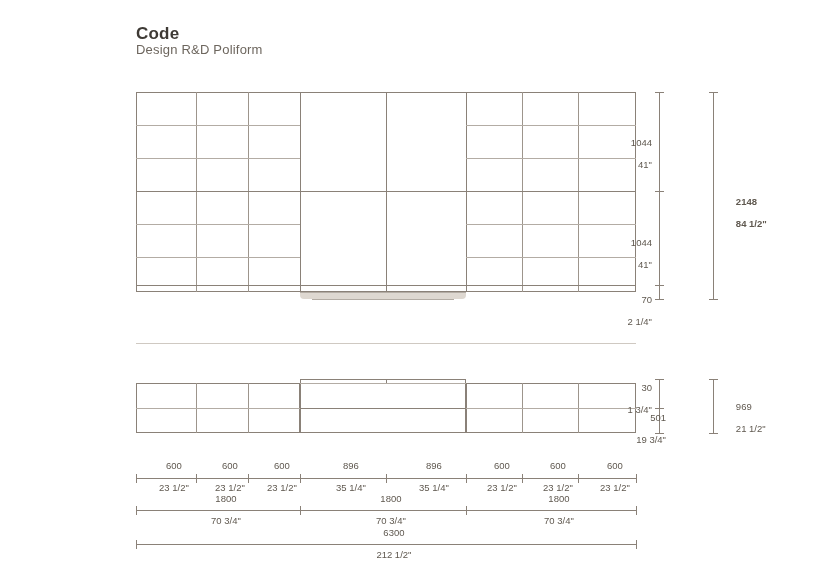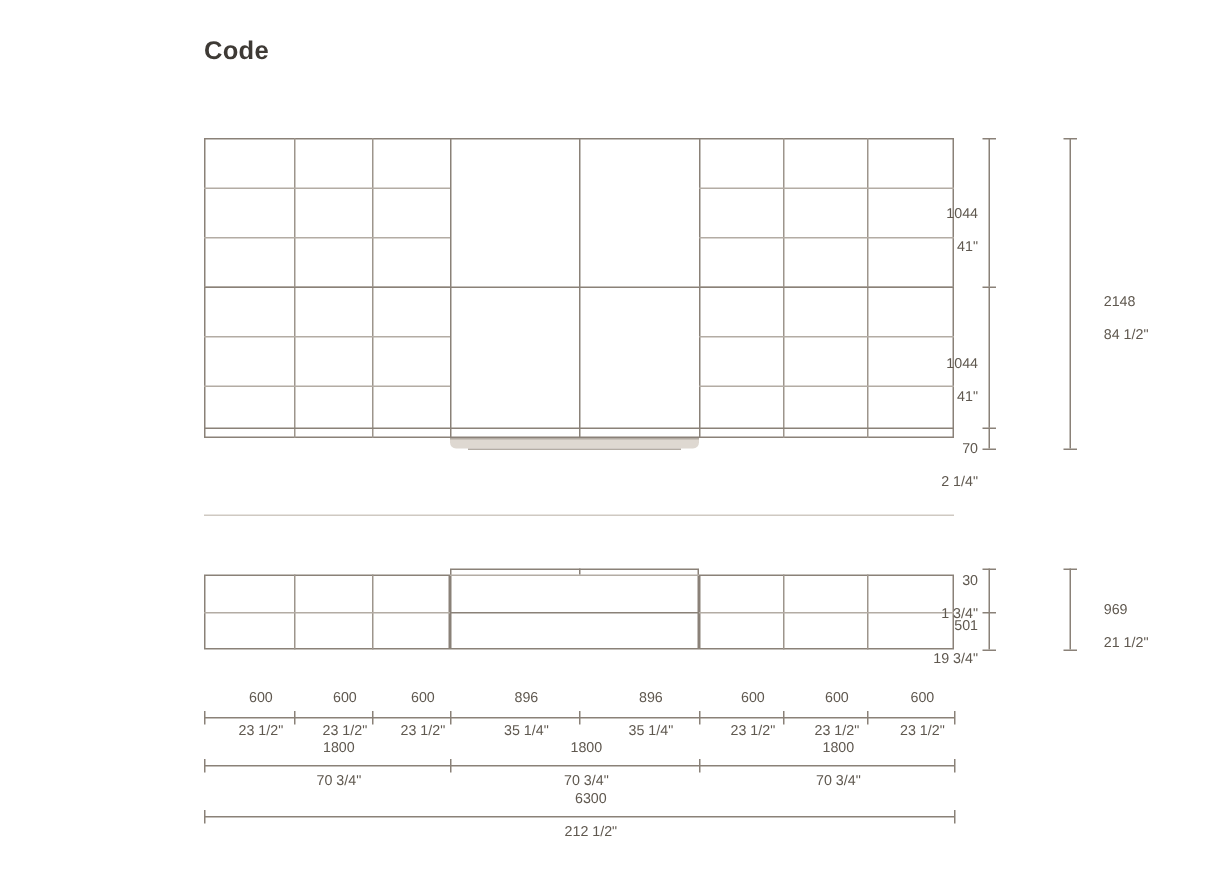--- a/index.html
+++ b/index.html
@@ -78,20 +78,21 @@
     position: absolute;
     background: #ded8d1;
   }
 </style>
 </head>
 <body>
 
 <div id="sheet">
 
   <div class="title">Code</div>
+  <div class="subtitle">Design R&amp;D Poliform</div>
 
   <div>
 
     <div class="rect" style="left:136px; top:92px; width:500px; height:200px;"></div>
 
     <div class="ln v dim" style="left:196px; top:92px; height:200px;"></div>
     <div class="ln v dim" style="left:248px; top:92px; height:200px;"></div>
     <div class="ln v" style="left:300px; top:92px; height:200px;"></div>
 
     <div class="ln v" style="left:386px; top:92px; height:200px;"></div>
@@ -140,21 +141,21 @@
     <div class="lbl r" style="left:596px; top:283px; width:56px;">
       <span>70</span><br>
       <span>2 1/4"</span>
     </div>
   </div>
 
   <div>
     <div class="ln v" style="left:713px; top:92px; height:207px;"></div>
     <div class="tick h" style="left:709px; top:92px;"></div>
     <div class="tick h" style="left:709px; top:299px;"></div>
-    <div class="lbl l" style="left:720px; top:185px; width:70px;">
+    <div class="lbl l" style="left:720px; top:185px; width:70px;font-weight:bold;">
       <span>2148</span><br>
       <span>84 1/2"</span>
     </div>
   </div>
 
   <div class="ln h pale" style="left:136px; top:343px; width:500px;"></div>
 
   <div>
 
     <div class="rect" style="left:136px; top:383px; width:164px; height:50px;"></div>
@@ -177,21 +178,21 @@
     <div class="ln v" style="left:659px; top:379px; height:29px;"></div>
     <div class="ln v" style="left:659px; top:408px; height:25px;"></div>
     <div class="tick h" style="left:655px; top:379px;"></div>
     <div class="tick h" style="left:655px; top:408px;"></div>
     <div class="tick h" style="left:655px; top:433px;"></div>
 
     <div class="lbl r" style="left:596px; top:371px; width:56px;">
       <span>30</span><br>
       <span>1 3/4"</span>
     </div>
-    <div class="lbl r" style="left:588px; top:401px; width:64px;text-align:right;">
+    <div class="lbl r" style="left:602px; top:401px; width:64px;text-align:right;">
       <span>501</span><br>
       <span>19 3/4"</span>
     </div>
 
     <div class="ln v" style="left:713px; top:379px; height:54px;"></div>
     <div class="tick h" style="left:709px; top:379px;"></div>
     <div class="tick h" style="left:709px; top:433px;"></div>
     <div class="lbl l" style="left:720px; top:390px; width:70px;">
       <span>969</span><br>
       <span>21 1/2"</span>

